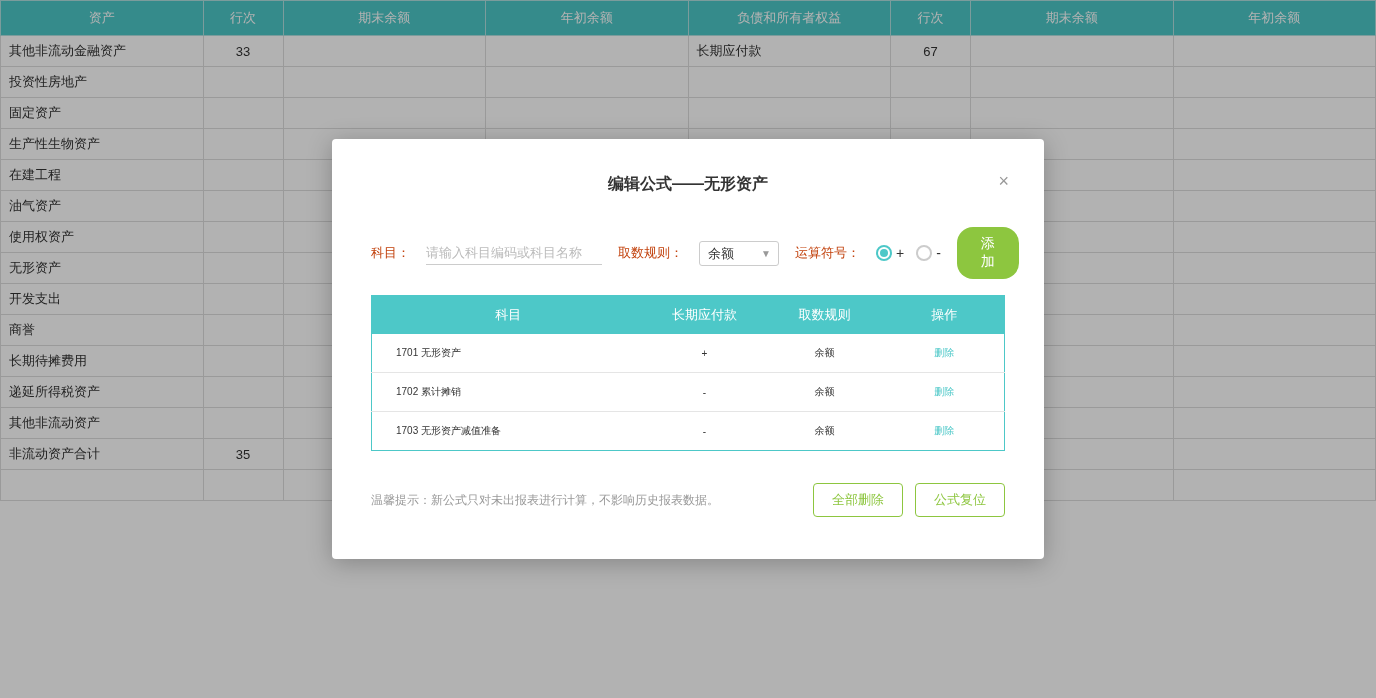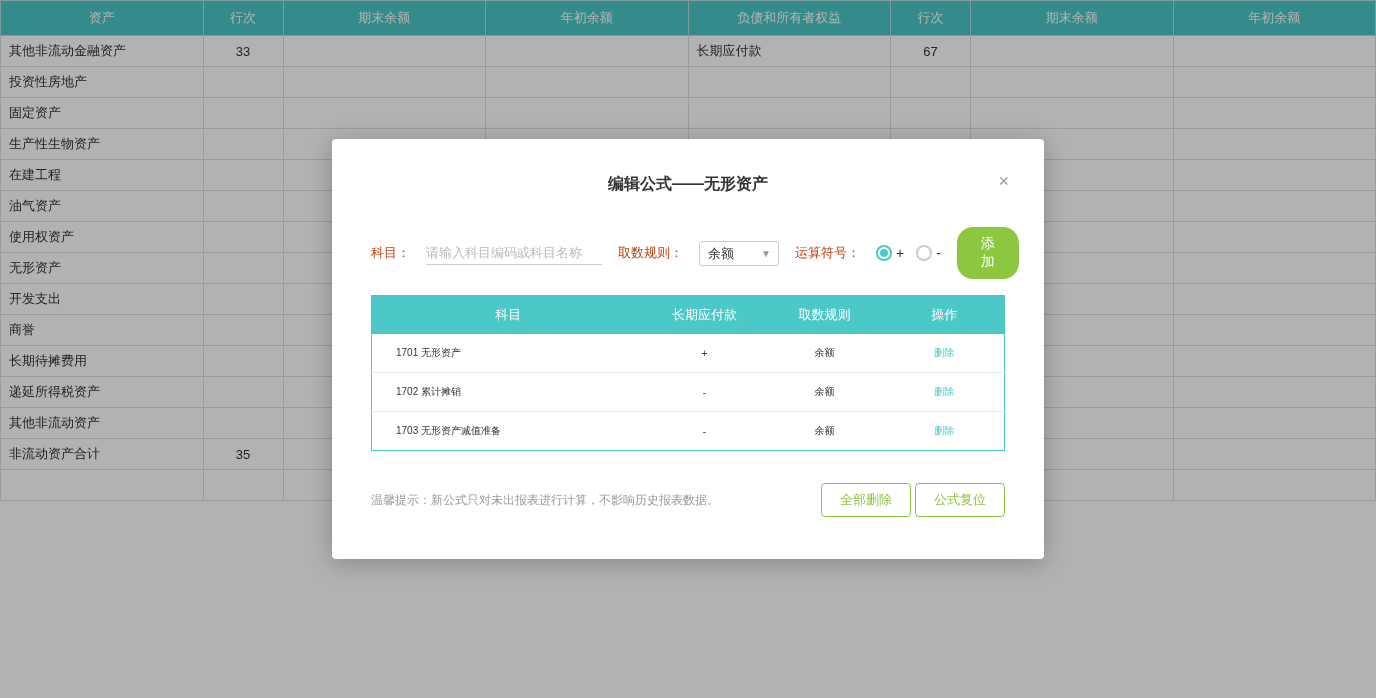--- a/index.html
+++ b/index.html
@@ -262,21 +262,21 @@
       justify-content: space-between;
     }
 
     .warning-text {
       color: #999;
       font-size: 12px;
     }
 
     .footer-buttons {
       display: flex;
-      gap: 4px;
+      gap: 12px;
     }
 
     .btn-outline {
       background: #fff;
       border: 1px solid #8dc63f;
       color: #8dc63f;
       border-radius: 4px;
       padding: 7px 18px;
       font-size: 13px;
       cursor: pointer;

